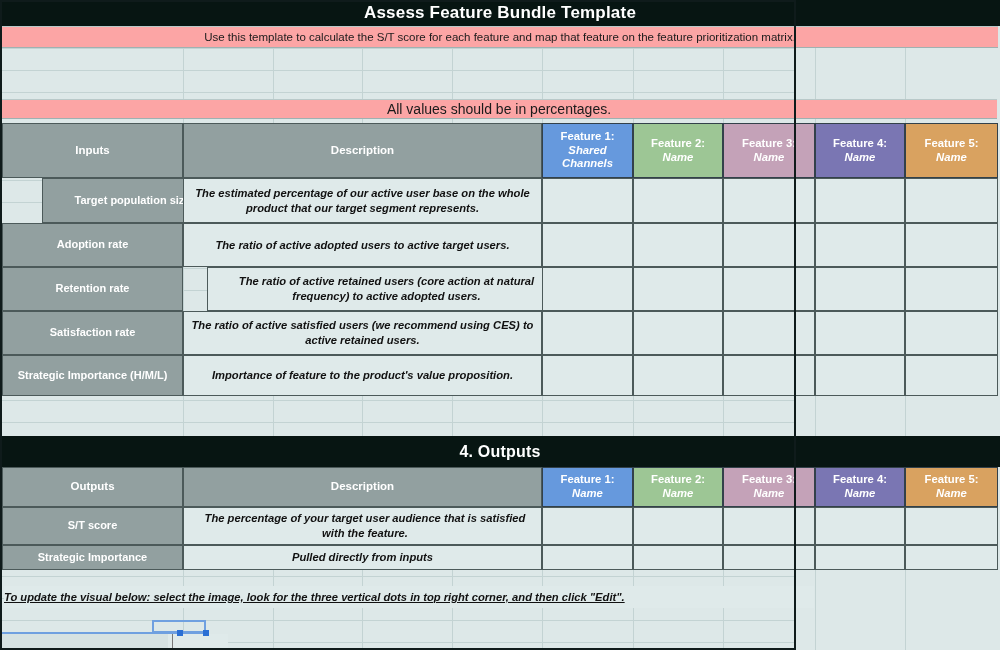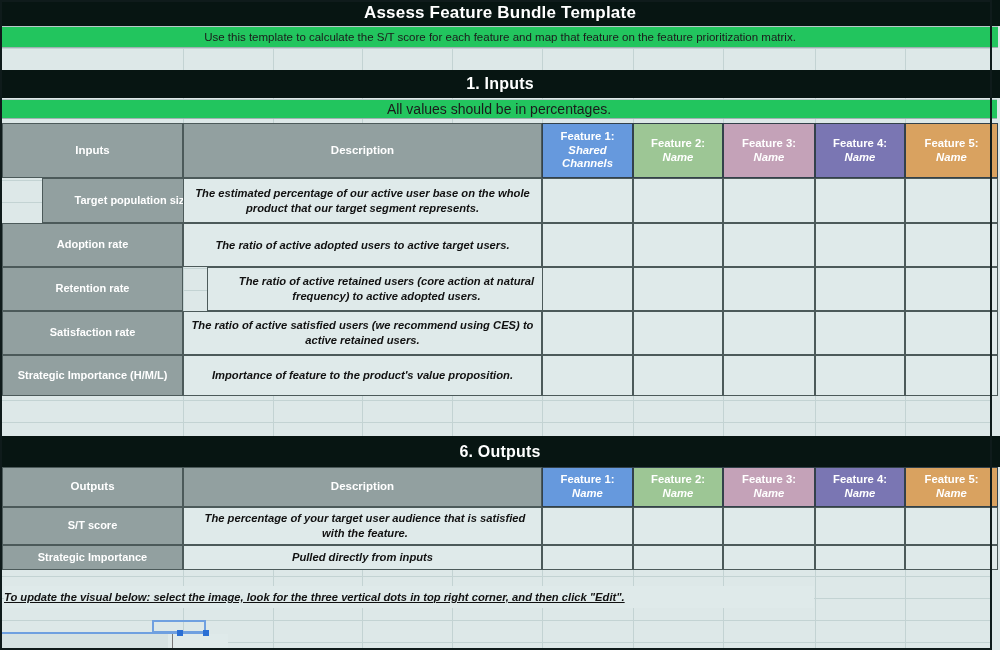--- a/index.html
+++ b/index.html
@@ -4,21 +4,21 @@
 <style>
   * { box-sizing: border-box; margin: 0; padding: 0; }
   html, body {
     width: 1000px; height: 650px;
     font-family: "Liberation Sans", sans-serif;
     background: #dde8e8;
     overflow: hidden;
   }
   #sheet {
     position: relative;
-    width: 992px; height: 650px;
+    width: 796px; height: 650px;
     background: #dde8e8;
   }
 
   
   .gridlayer { position: absolute; inset: 0; }
   .vline { position: absolute; top: 0; bottom: 0; width: 1px; background: #c3d3d3; }
   .hline { position: absolute; left: 0; right: 0; height: 1px; background: #c3d3d3; }
 
   
   .band {
@@ -28,21 +28,21 @@
     display: flex; align-items: center; justify-content: center;
     font-weight: bold;
     letter-spacing: .2px;
   }
   #title-band { left: 0; top: 0; width: 1000px; height: 26px; font-size: 17px; }
   #inputs-band { left: 0; top: 70px; width: 1000px; height: 28px; font-size: 16px; }
   #outputs-band { left: 0; top: 436px; width: 1000px; height: 31px; font-size: 16px; }
 
   .subtitle {
     position: absolute;
-    background: #22c55e;
+    background: #fca5a5;
     display: flex; align-items: center; justify-content: center;
     color: #1b1b1b;
     border-top: 1px solid #b9c9c9;
     border-bottom: 1px solid #9fb1b1;
   }
   #subtitle-main { left: 2px; top: 26px; width: 996px; height: 22px; font-size: 11.5px; }
   #subtitle-inputs { left: 1px; top: 99px; width: 996px; height: 20px; font-size: 14px; }
 
   
   .cell { position: absolute; display: flex; align-items: center; justify-content: center; }
@@ -185,23 +185,20 @@
       <div class="hline" style="top: 642px;"></div>
     </div>
 
   <div class="band" id="title-band">
     <span>Assess Feature Bundle Template</span>
   </div>
   <div class="subtitle" id="subtitle-main">
     <span>Use this template to calculate the S/T score for each feature and map that feature on the feature prioritization matrix.</span>
   </div>
 
-  <div class="band" id="inputs-band">
-    <span>1. Inputs</span>
-  </div>
   <div class="subtitle" id="subtitle-inputs">
     <span>All values should be in percentages.</span>
   </div>
 
   <div id="inputs-table">
       <div class="cell hdr-gray" style="left: 2px; top: 123px; width: 181px; height: 55px;">Inputs</div>
       <div class="cell hdr-gray" style="left: 183px; top: 123px; width: 359px; height: 55px;">Description</div>
       <div class="cell feat-hdr" style="left: 542px; top: 123px; width: 91px; height: 55px; background: rgb(102, 153, 221); flex-direction: column;">
         <span>Feature 1:</span>
         <span class="nm">Shared Channels</span>
@@ -253,21 +250,21 @@
       <div class="cell rowlabel" style="left: 2px; top: 355px; width: 181px; height: 41px;">Strategic Importance (H/M/L)</div>
       <div class="cell desc" style="left: 183px; top: 355px; width: 359px; height: 41px;">Importance of feature to the product's value proposition.</div>
       <div class="cell datacell" style="left: 542px; top: 355px; width: 91px; height: 41px;"></div>
       <div class="cell datacell" style="left: 633px; top: 355px; width: 90px; height: 41px;"></div>
       <div class="cell datacell" style="left: 723px; top: 355px; width: 92px; height: 41px;"></div>
       <div class="cell datacell" style="left: 815px; top: 355px; width: 90px; height: 41px;"></div>
       <div class="cell datacell" style="left: 905px; top: 355px; width: 93px; height: 41px;"></div>
     </div>
 
   <div class="band" id="outputs-band">
-    <span>6. Outputs</span>
+    <span>4. Outputs</span>
   </div>
 
   <div id="outputs-table">
       <div class="cell hdr-gray" style="left: 2px; top: 467px; width: 181px; height: 40px;">Outputs</div>
       <div class="cell hdr-gray" style="left: 183px; top: 467px; width: 359px; height: 40px;">Description</div>
       <div class="cell feat-hdr" style="left: 542px; top: 467px; width: 91px; height: 40px; background: rgb(102, 153, 221); flex-direction: column;">
         <span>Feature 1:</span>
         <span class="nm">Name</span>
       </div>
       <div class="cell feat-hdr" style="left: 633px; top: 467px; width: 90px; height: 40px; background: rgb(157, 198, 149); flex-direction: column;">

